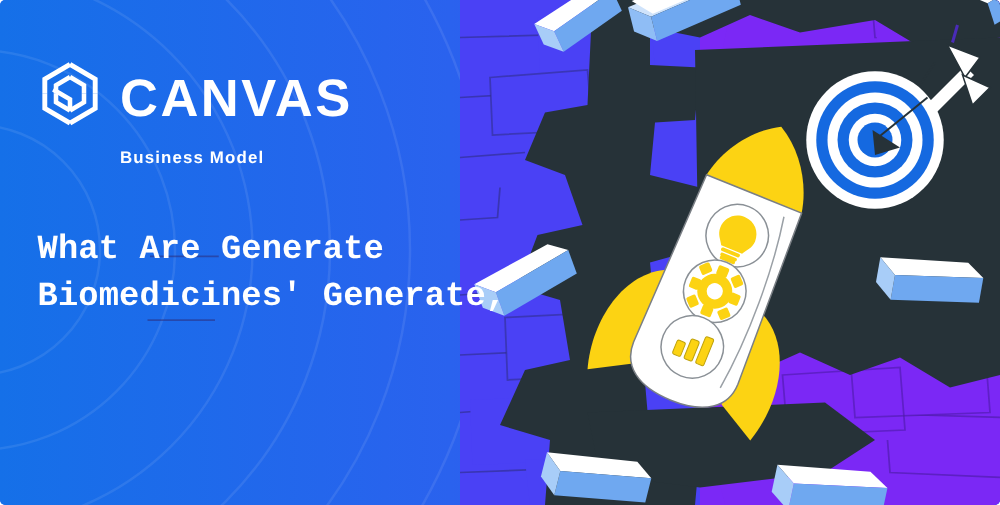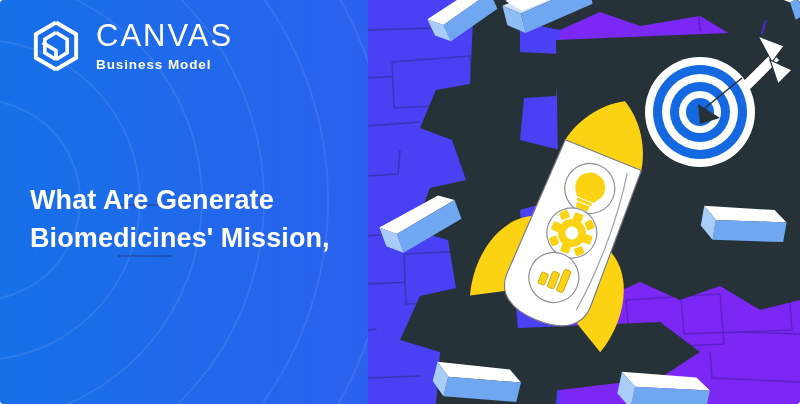--- a/index.html
+++ b/index.html
@@ -47,47 +47,48 @@
     flex: 0 0 56px;
   }
   .logo-words {
     display: flex;
     flex-direction: column;
     justify-content: center;
     line-height: 1;
   }
   .logo-main {
     color: #ffffff;
-    font-size: 31px;
-    font-weight: 400;
+    font-size: 42px;
+    font-weight: 700;
     letter-spacing: 2.0px;
     font-family: "Liberation Sans", sans-serif;
+    margin-top: 40px;
   }
   .logo-sub {
     color: #ffffff;
     font-size: 13.5px;
     font-weight: 600;
     letter-spacing: 0.9px;
-    margin-top: 7px;
+    margin-top: 19px;
     font-family: "Liberation Sans", sans-serif;
   }
 
   
   .headline {
     position: absolute;
     left: 30px;
     top: 163px;
     width: 360px;
     z-index: 40;
     color: #ffffff;
     font-size: 27px;
     font-weight: 700;
     line-height: 1.42;
     letter-spacing: 0.1px;
-    font-family: Liberation Sans, sans-serif;
+    font-family: Liberation Mono, monospace;
   }
   .headline-line { display: block; white-space: nowrap; }
 </style>
 </head>
 <body>
 
 <div id="banner">
 
   <svg class="bg-svg" viewBox="0 0 800 404" aria-hidden="true">
     <defs>
@@ -318,16 +319,16 @@
       <path d="M26 44 L50 58 L50 74" fill="none" stroke="#ffffff" stroke-width="6.5"></path>
     </svg>
     <div class="logo-words">
       <span class="logo-main">CANVAS</span>
       <span class="logo-sub">Business Model</span>
     </div>
   </div>
 
   <h1 class="headline">
     <span class="headline-line">What Are Generate</span>
-    <span class="headline-line">Biomedicines' Mission,</span>
+    <span class="headline-line">Biomedicines' Generate,</span>
   </h1>
 
 </div>
 
 </body></html>

